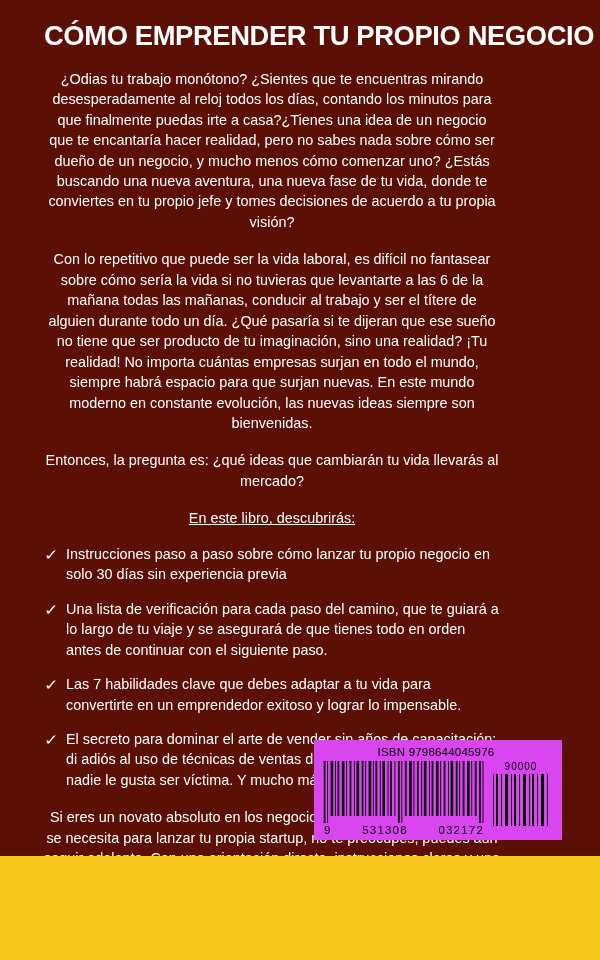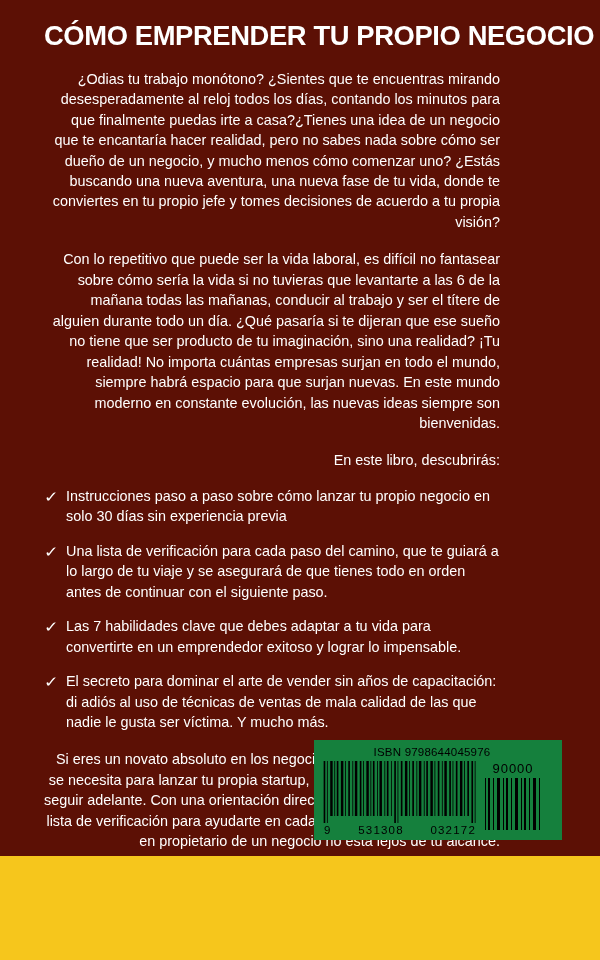--- a/index.html
+++ b/index.html
@@ -39,24 +39,25 @@
     font-stretch: condensed;
     transform: scaleX(0.96);
     transform-origin: left center;
     white-space: nowrap;
   }
   p.body {
     color: #ffffff;
     font-size: 14.4px;
     line-height: 1.42;
     margin: 16px 0 17px 0;
-    text-align: right;
+    text-align: center;
   }
   p.body.tight {
     margin-bottom: 15px;
+    text-decoration: underline;
   }
   .list {
     margin: 0 0 17px 0;
     padding: 0;
     list-style: none;
   }
   .list li {
     position: relative;
     display: flex;
     align-items: flex-start;
@@ -75,22 +76,22 @@
     transform-origin: left center;
   }
   .li-text {
     flex: 1 1 auto;
   }
   .barcode-wrap {
     position: absolute;
     right: 38px;
     bottom: 120px;
     width: 248px;
-    background: #15803d;
-    padding: 6px 20px 4px 8px;
+    background: #d946ef;
+    padding: 6px 12px 4px 8px;
     box-sizing: border-box;
   }
   .isbn-line {
     text-align: center;
     font-size: 11.5px;
     color: #000000;
     letter-spacing: 0.2px;
     margin-bottom: 3px;
   }
   .barcode-row {
@@ -109,21 +110,21 @@
     height: 62px;
     width: 100%;
     display: block;
   }
   .bars-addon {
     height: 52px;
     width: 58px;
     display: block;
   }
   .addon-num {
-    font-size: 13px;
+    font-size: 10px;
     color: #000;
     letter-spacing: 1px;
     margin-bottom: 2px;
   }
   .digits {
     display: flex;
     justify-content: space-between;
     font-size: 11.5px;
     color: #000;
     letter-spacing: 1.2px;
@@ -150,20 +151,21 @@
 <body>
 
 <div class="cover">
 
   <div class="content">
 
     <h1 class="title">CÓMO EMPRENDER TU PROPIO NEGOCIO</h1>
 
     <p class="body">¿Odias tu trabajo monótono? ¿Sientes que te encuentras mirando desesperadamente al reloj todos los días, contando los minutos para que finalmente puedas irte a casa?¿Tienes una idea de un negocio que te encantaría hacer realidad, pero no sabes nada sobre cómo ser dueño de un negocio, y mucho menos cómo comenzar uno? ¿Estás buscando una nueva aventura, una nueva fase de tu vida, donde te conviertes en tu propio jefe y tomes decisiones de acuerdo a tu propia visión?</p>
     <p class="body">Con lo repetitivo que puede ser la vida laboral, es difícil no fantasear sobre cómo sería la vida si no tuvieras que levantarte a las 6 de la mañana todas las mañanas, conducir al trabajo y ser el títere de alguien durante todo un día. ¿Qué pasaría si te dijeran que ese sueño no tiene que ser producto de tu imaginación, sino una realidad? ¡Tu realidad! No importa cuántas empresas surjan en todo el mundo, siempre habrá espacio para que surjan nuevas. En este mundo moderno en constante evolución, las nuevas ideas siempre son bienvenidas.</p>
+    <p class="body">Entonces, la pregunta es: ¿qué ideas que cambiarán tu vida llevarás al mercado?</p>
 
     <p class="body tight">En este libro, descubrirás:</p>
 
     <ul class="list">
       <li>
         <span class="check">✓</span>
         <span class="li-text">Instrucciones paso a paso sobre cómo lanzar tu propio negocio en solo 30 días sin experiencia previa</span>
       </li>
       <li>
         <span class="check">✓</span>

